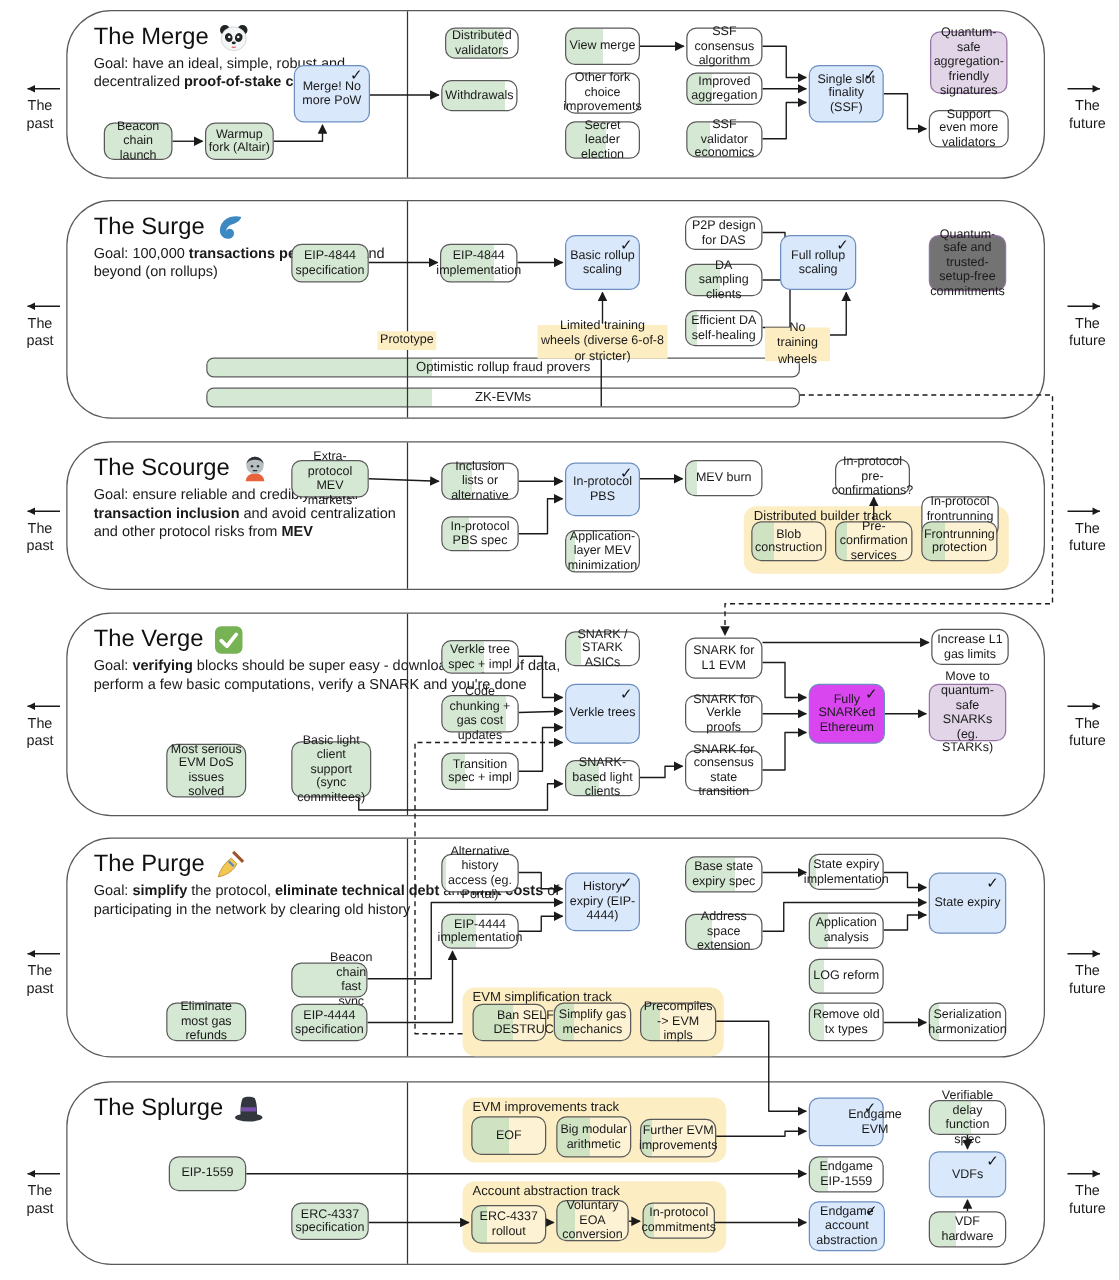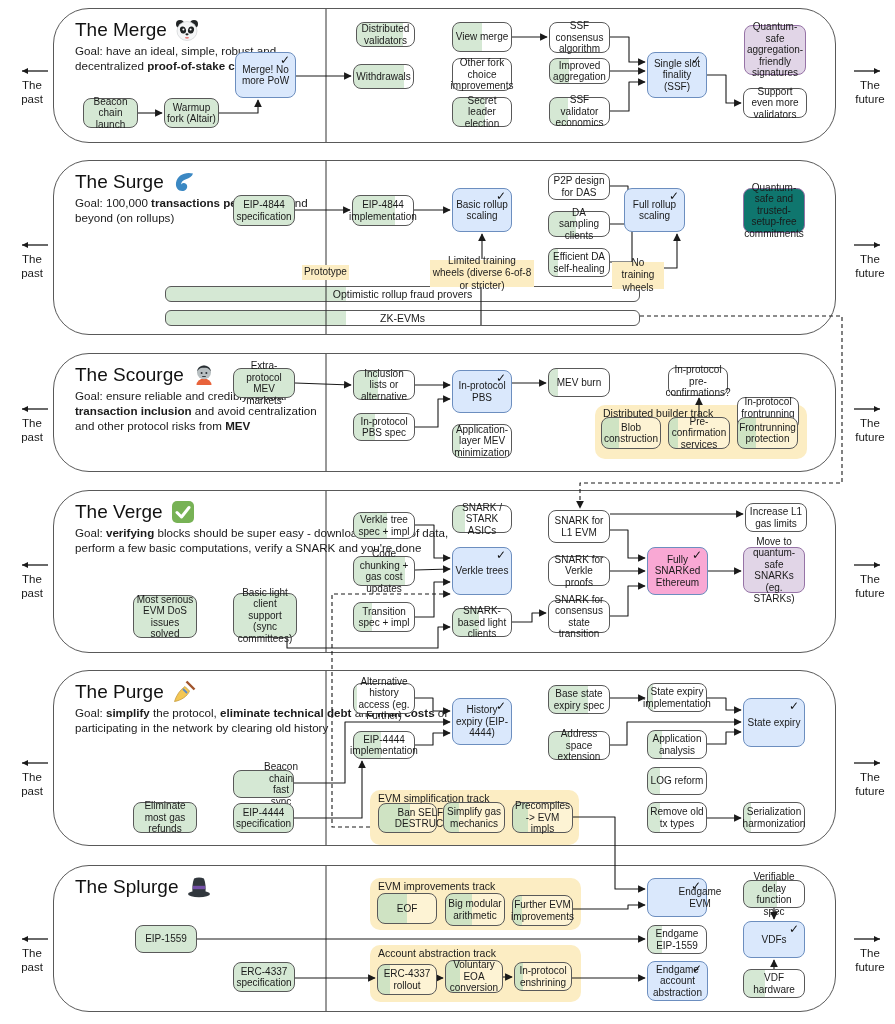--- a/index.html
+++ b/index.html
@@ -138,21 +138,21 @@
     <div class="node" style="left: 548px; top: 211px; width: 62px; height: 26px; position: absolute; background: linear-gradient(90deg, rgb(213, 232, 212) 45%, rgb(255, 255, 255) 45%); border-color: rgb(89, 89, 89);">
       <span>DA sampling clients</span>
     </div>
     <div class="node" style="left: 548px; top: 248px; width: 62px; height: 29px; position: absolute; background: linear-gradient(90deg, rgb(213, 232, 212) 15%, rgb(255, 255, 255) 15%); border-color: rgb(89, 89, 89);">
       <span>Efficient DA self-healing</span>
     </div>
     <div class="node" style="left: 624px; top: 188px; width: 61px; height: 44px; position: absolute; background: rgb(218, 232, 252); border-color: rgb(108, 142, 191);">
       <span>Full rollup scaling</span>
       <span class="check">✓</span>
     </div>
-    <div class="node" style="left: 743px; top: 188px; width: 62px; height: 45px; position: absolute; background: #0f766e; border-color: rgb(150, 115, 166);">
+    <div class="node" style="left: 743px; top: 188px; width: 62px; height: 45px; position: absolute; background: #737373; border-color: rgb(150, 115, 166);">
       <span>Quantum-safe and trusted-setup-free commitments</span>
     </div>
     <div class="section" style="left: 53px; top: 353px; width: 783px; height: 119px; position: absolute;"></div>
     <div class="section-title" style="left: 75px; top: 363px;">
       <span>The Scourge</span>
       <span class="icon">
         <svg viewBox="0 0 24 24">
           <path d="M4.5 22 a7.5 6.5 0 0 1 15 0 Z" fill="#e8633b"></path>
           <circle cx="12" cy="9.2" r="7" fill="#b8bfc1"></circle>
           <path d="M5.1 8.2 a7 7 0 0 1 13.8 0 c-2-2.9-3.9-3.4-6.9-3.4 s-4.9 0.5-6.9 3.4 Z" fill="#292f33"></path>
@@ -253,21 +253,21 @@
     </div>
     <div class="node" style="left: 548px; top: 510px; width: 62px; height: 33px; position: absolute; background: rgb(255, 255, 255); border-color: rgb(89, 89, 89);">
       <span>SNARK for L1 EVM</span>
     </div>
     <div class="node" style="left: 548px; top: 556px; width: 62px; height: 30px; position: absolute; background: rgb(255, 255, 255); border-color: rgb(89, 89, 89);">
       <span>SNARK for Verkle proofs</span>
     </div>
     <div class="node" style="left: 548px; top: 600px; width: 62px; height: 33px; position: absolute; background: rgb(255, 255, 255); border-color: rgb(89, 89, 89);">
       <span>SNARK for consensus state transition</span>
     </div>
-    <div class="node" style="left: 647px; top: 547px; width: 61px; height: 48px; position: absolute; background: #f9a8d4; border-color: rgb(108, 142, 191);">
+    <div class="node" style="left: 647px; top: 547px; width: 61px; height: 48px; position: absolute; background: #d946ef; border-color: rgb(108, 142, 191);">
       <span>Fully SNARKed Ethereum</span>
       <span class="check">✓</span>
     </div>
     <div class="node" style="left: 745px; top: 503px; width: 62px; height: 29px; position: absolute; background: rgb(255, 255, 255); border-color: rgb(89, 89, 89);">
       <span>Increase L1 gas limits</span>
     </div>
     <div class="node" style="left: 743px; top: 547px; width: 62px; height: 46px; position: absolute; background: rgb(225, 213, 231); border-color: rgb(150, 115, 166);">
       <span>Move to quantum-safe SNARKs (eg. STARKs)</span>
     </div>
     <div class="section" style="left: 53px; top: 670px; width: 783px; height: 176px; position: absolute;"></div>
@@ -286,21 +286,21 @@
           <line x1="8" y1="5" x2="34" y2="5" stroke="#1a1a1a" stroke-width="1.3"></line>
           <polygon points="8,5 14,2 14,8" fill="#1a1a1a"></polygon>
         </svg></span><div style="width: 34px; margin: 0px auto;">The past</div></div>
     <div class="edge-label" style="left: 848px; top: 758px;"><span><svg viewBox="0 0 36 10">
           <line x1="2" y1="5" x2="28" y2="5" stroke="#1a1a1a" stroke-width="1.3"></line>
           <polygon points="28,5 22,2 22,8" fill="#1a1a1a"></polygon>
         </svg></span><div style="width: 34px; margin: 0px auto;">The future</div></div>
     <div class="track" style="left: 370px; top: 790px; width: 209px; height: 55px; position: absolute;"></div>
     <div class="track-label" style="left: 378px; top: 792px;">EVM simplification track</div>
     <div class="node" style="left: 353px; top: 683px; width: 62px; height: 31px; position: absolute; background: linear-gradient(90deg, rgb(213, 232, 212) 5%, rgb(255, 255, 255) 5%); border-color: rgb(89, 89, 89);">
-      <span>Alternative history access (eg. Further)</span>
+      <span>Alternative history access (eg. Portal)</span>
     </div>
     <div class="node" style="left: 353px; top: 731px; width: 62px; height: 28px; position: absolute; background: linear-gradient(90deg, rgb(213, 232, 212) 45%, rgb(255, 255, 255) 45%); border-color: rgb(89, 89, 89);">
       <span>EIP-4444 implementation</span>
     </div>
     <div class="node" style="left: 452px; top: 698px; width: 60px; height: 47px; position: absolute; background: rgb(218, 232, 252); border-color: rgb(108, 142, 191);">
       <span>History expiry (EIP-4444)</span>
       <span class="check">✓</span>
     </div>
     <div class="node" style="left: 233px; top: 770px; width: 61px; height: 28px; position: absolute; background: linear-gradient(90deg, rgb(213, 232, 212) 100%, rgb(255, 255, 255) 100%); border-color: rgb(89, 89, 89); padding-left: 37px;">
       <span>Beacon chain fast sync</span>
@@ -383,21 +383,21 @@
     <div class="node" style="left: 512px; top: 895px; width: 61px; height: 31px; position: absolute; background: linear-gradient(90deg, rgb(207, 227, 195) 15%, rgb(253, 243, 212) 15%); border-color: rgb(89, 89, 89);">
       <span>Further EVM improvements</span>
     </div>
     <div class="node" style="left: 377px; top: 964px; width: 60px; height: 31px; position: absolute; background: linear-gradient(90deg, rgb(207, 227, 195) 20%, rgb(253, 243, 212) 20%); border-color: rgb(89, 89, 89);">
       <span>ERC-4337 rollout</span>
     </div>
     <div class="node" style="left: 445px; top: 960px; width: 58px; height: 33px; position: absolute; background: linear-gradient(90deg, rgb(207, 227, 195) 25%, rgb(253, 243, 212) 25%); border-color: rgb(89, 89, 89);">
       <span>Voluntary EOA conversion</span>
     </div>
     <div class="node" style="left: 514px; top: 962px; width: 58px; height: 29px; position: absolute; background: linear-gradient(90deg, rgb(207, 227, 195) 15%, rgb(253, 243, 212) 15%); border-color: rgb(89, 89, 89);">
-      <span>In-protocol enshrining</span>
+      <span>In-protocol commitments</span>
     </div>
     <div class="node" style="left: 647px; top: 878px; width: 60px; height: 39px; position: absolute; background: rgb(218, 232, 252); border-color: rgb(108, 142, 191); padding-left: 48px;">
       <span>Endgame EVM</span>
       <span class="check">✓</span>
     </div>
     <div class="node" style="left: 647px; top: 925px; width: 60px; height: 29px; position: absolute; background: linear-gradient(90deg, rgb(213, 232, 212) 25%, rgb(255, 255, 255) 25%); border-color: rgb(89, 89, 89);">
       <span>Endgame EIP-1559</span>
     </div>
     <div class="node" style="left: 647px; top: 961px; width: 61px; height: 40px; position: absolute; background: rgb(218, 232, 252); border-color: rgb(108, 142, 191);">
       <span>Endgame account abstraction</span>

